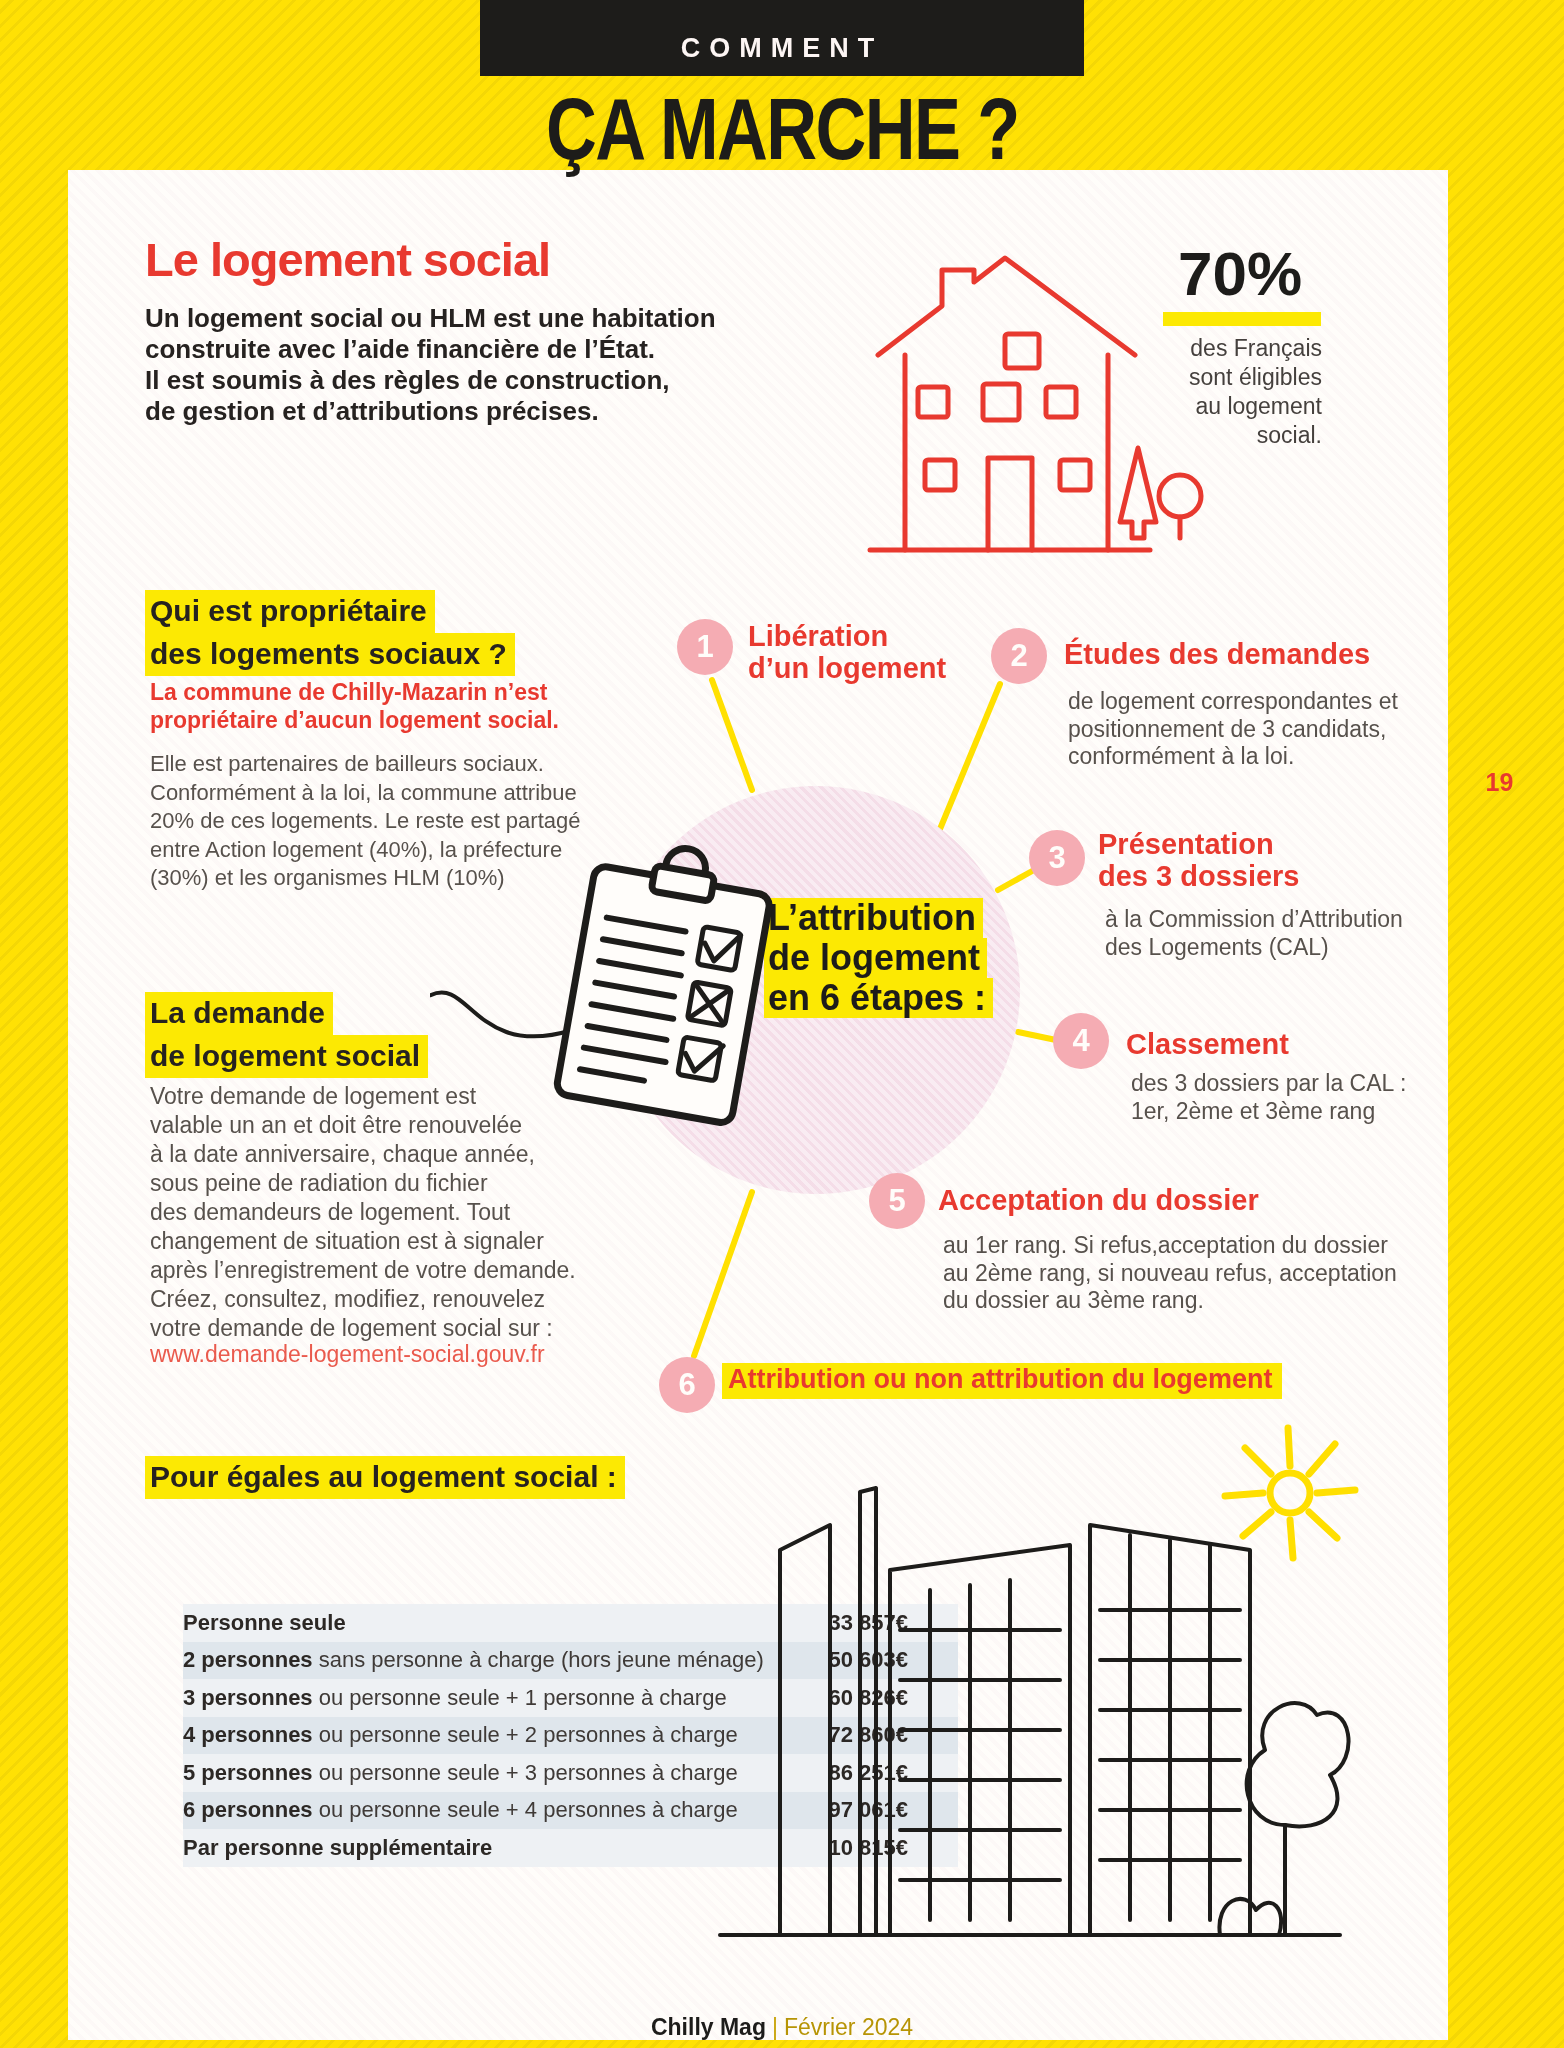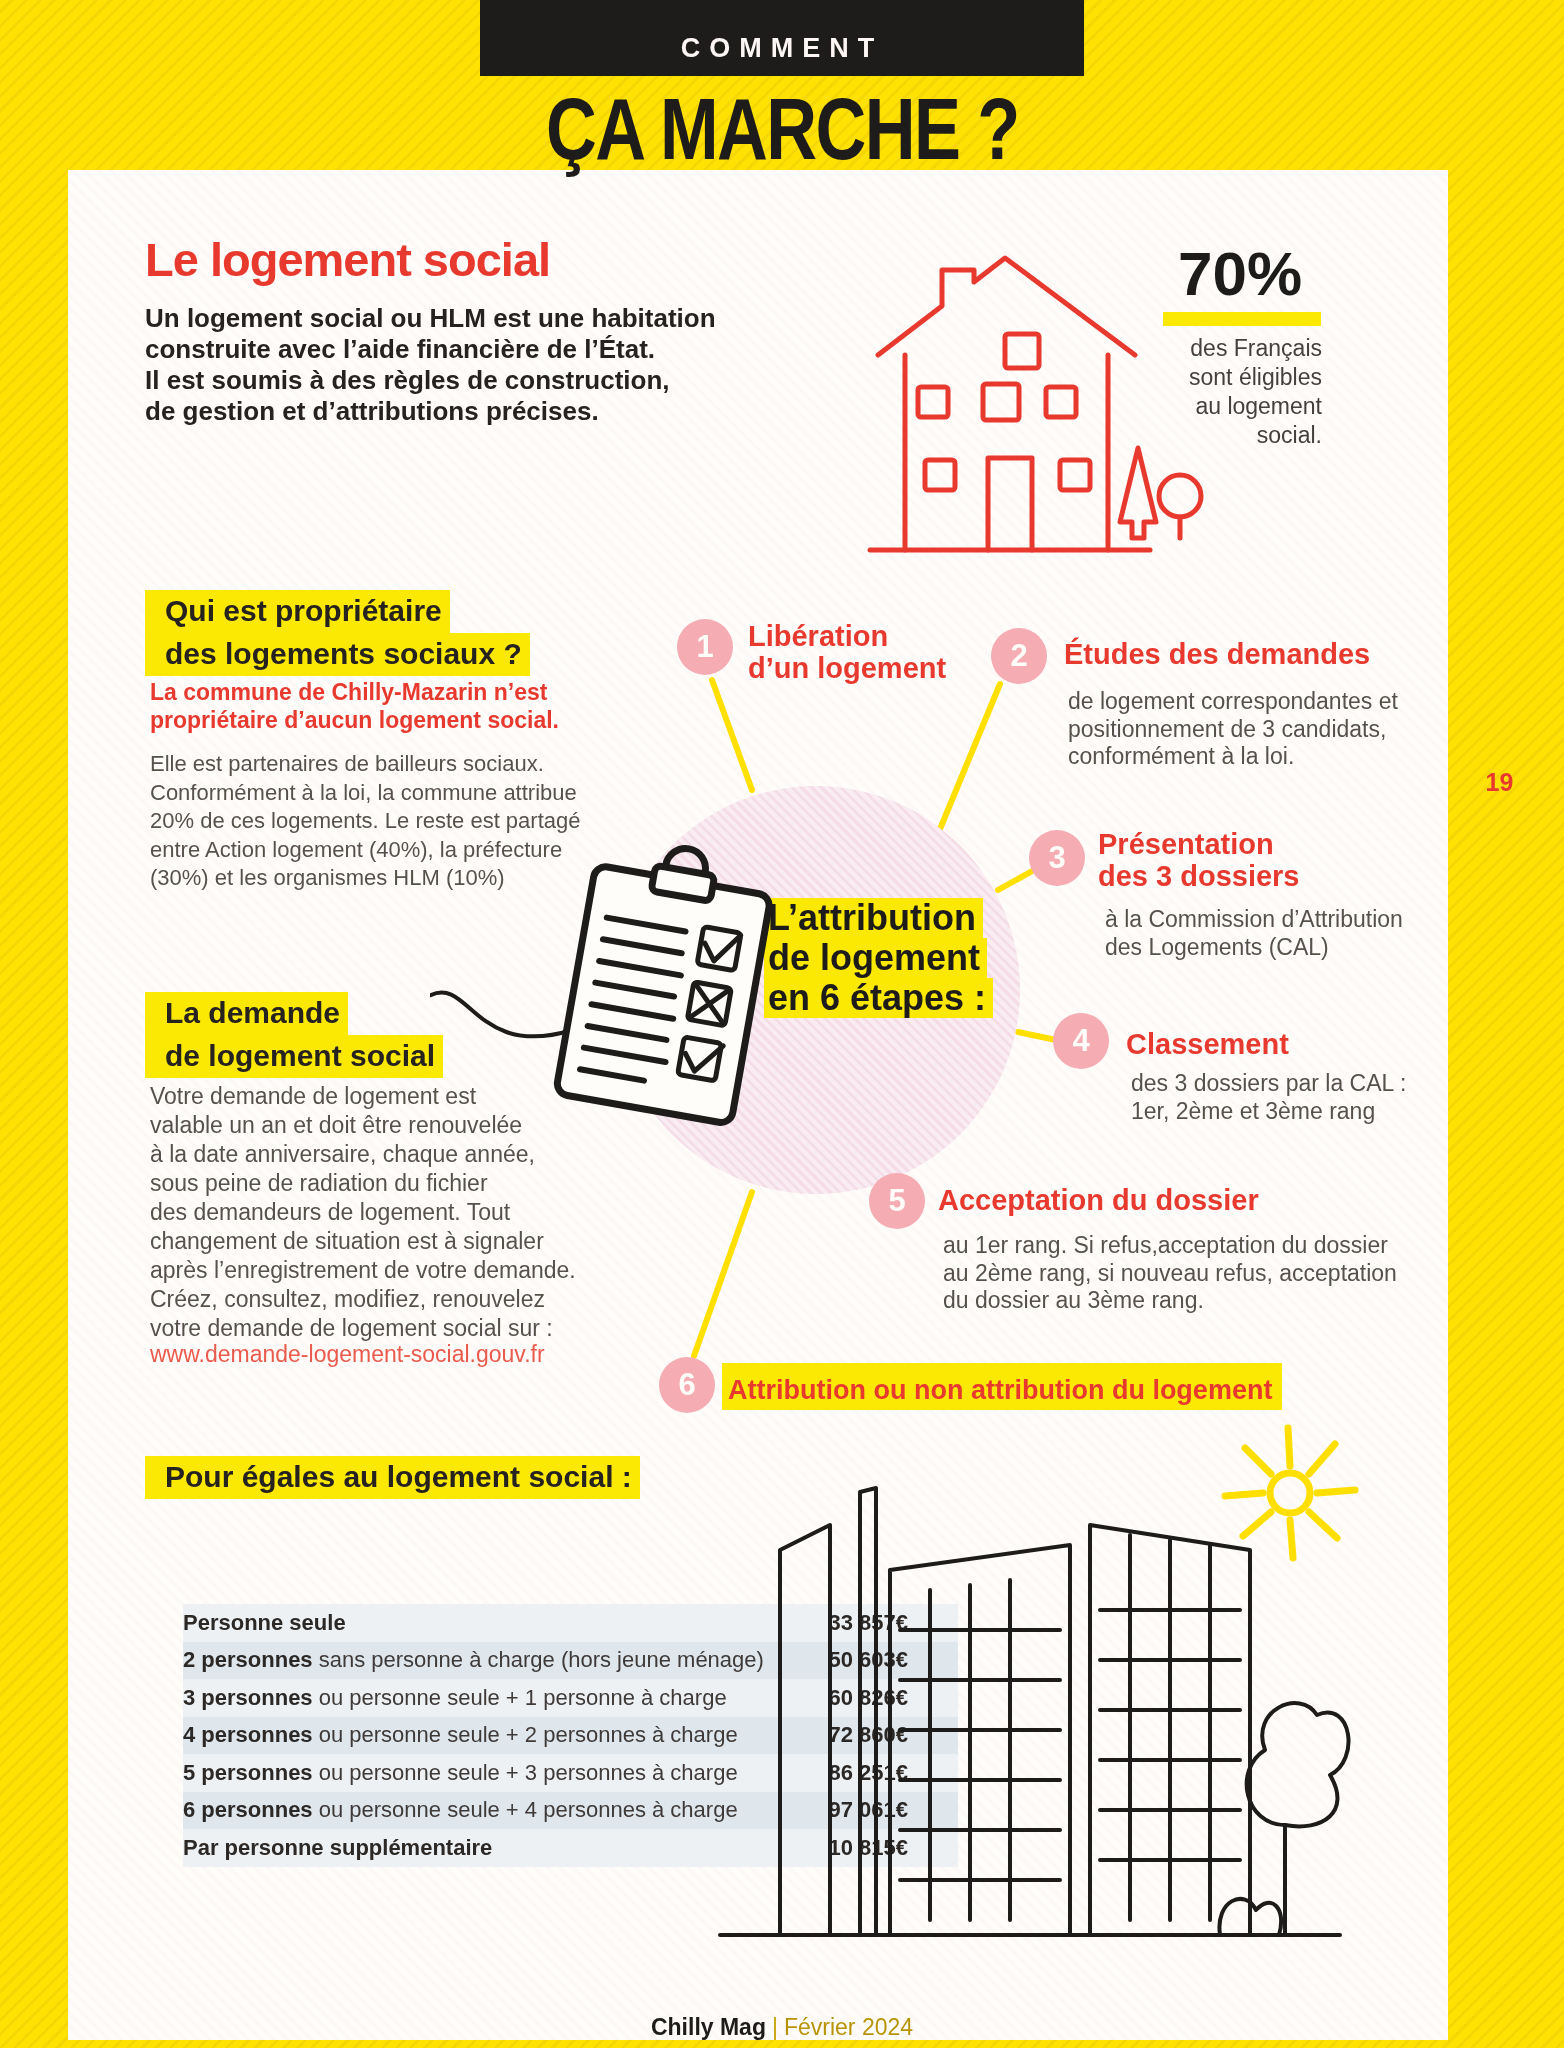--- a/index.html
+++ b/index.html
@@ -26,21 +26,21 @@
     font-size:88px; font-weight:900; letter-spacing:-2px; color:#1d1c1a; white-space:nowrap;
   }
   
   .intro-title{position:absolute; left:145px; top:232px; font-size:47px; font-weight:900; color:#e8392f; letter-spacing:-1px;}
   .intro-body{position:absolute; left:145px; top:303px; font-size:26px; font-weight:bold; color:#262220; line-height:31px;}
   .pre{white-space:pre-line;}
   .stat-value{position:absolute; left:1150px; top:238px; width:180px; text-align:center; font-size:62px; font-weight:900; color:#1d1c1a;}
   .stat-underline{position:absolute; left:1163px; top:312px; width:158px; height:14px; background:#fce903;}
   .stat-caption{position:absolute; left:1108px; top:334px; width:214px; text-align:right; font-size:23px; color:#45403d; line-height:29px;}
   
-  .hl-line{display:inline-block; background:#fce903; padding:2px 8px 3px 20px; margin-left:-5px;}
+  .hl-line{display:inline-block; background:#fce903; padding:2px 8px 3px 5px; margin-left:-5px;}
   .sec-head{position:absolute; font-size:30px; font-weight:bold; color:#262220; line-height:38px;}
   .owner-head{left:150px; top:590px;}
   .owner-lead{position:absolute; left:150px; top:678px; font-size:23px; font-weight:bold; color:#e8392f; line-height:28px;}
   .owner-body{position:absolute; left:150px; top:742px; font-size:22px; color:#57514c; line-height:28.5px;margin-top:8px;}
   .demande-head{left:150px; top:992px;}
   .demande-body{position:absolute; left:150px; top:1082px; font-size:23px; color:#57514c; line-height:29px;}
   .demande-link{position:absolute; left:150px; top:1341px; font-size:23px; color:#ea5a4d;}
   
   .center-circle{
     position:absolute; left:612px; top:786px; width:408px; height:408px; border-radius:50%;
@@ -56,21 +56,21 @@
     color:#fffdfa; font-size:31px; font-weight:900;
   }
   .step-title{position:absolute; font-size:29px; font-weight:900; color:#e8392f; line-height:32px;}
   .step-body{position:absolute; font-size:23px; color:#57514c; line-height:27.5px;}
   .c1{left:677px; top:619px;} .t1{left:748px; top:620px;}
   .c2{left:991px; top:628px;} .t2{left:1064px; top:638px;} .b2{left:1068px; top:688px;}
   .c3{left:1029px; top:830px;} .t3{left:1098px; top:828px;} .b3{left:1105px; top:906px;}
   .c4{left:1053px; top:1013px;} .t4{left:1126px; top:1028px;text-align:center;} .b4{left:1131px; top:1070px;}
   .c5{left:869px; top:1173px;} .t5{left:938px; top:1184px;} .b5{left:943px; top:1232px;}
   .c6{left:659px; top:1357px;} .t6{left:728px; top:1363px; font-size:27px;}
-  .t6 .hl-line{padding:11px 10px 4px 6px; margin-left:-6px;}
+  .t6 .hl-line{padding:0 10px 4px 6px; margin-left:-6px;}
   svg.overlay{position:absolute; left:0; top:0; pointer-events:none;}
   
   .access-head{left:150px; top:1456px;}
   .access-body{position:absolute; left:150px; top:1516px; font-size:23px; color:#49433f; line-height:30px;}
   .plafond-table{position:absolute; left:183px; top:1604px; width:775px;}
   .p-row{position:relative; height:37.5px; display:flex; align-items:center; background:#eef1f4; padding:0 0; box-sizing:border-box;}
   .p-row.alt{background:#dfe6ec;}
   .p-label{font-size:22px; color:#3f3a37; white-space:nowrap;}
   .p-label b{color:#2c2825;}
   .p-value{position:absolute; right:50px; font-size:22px; font-weight:bold; color:#2c2825;}

